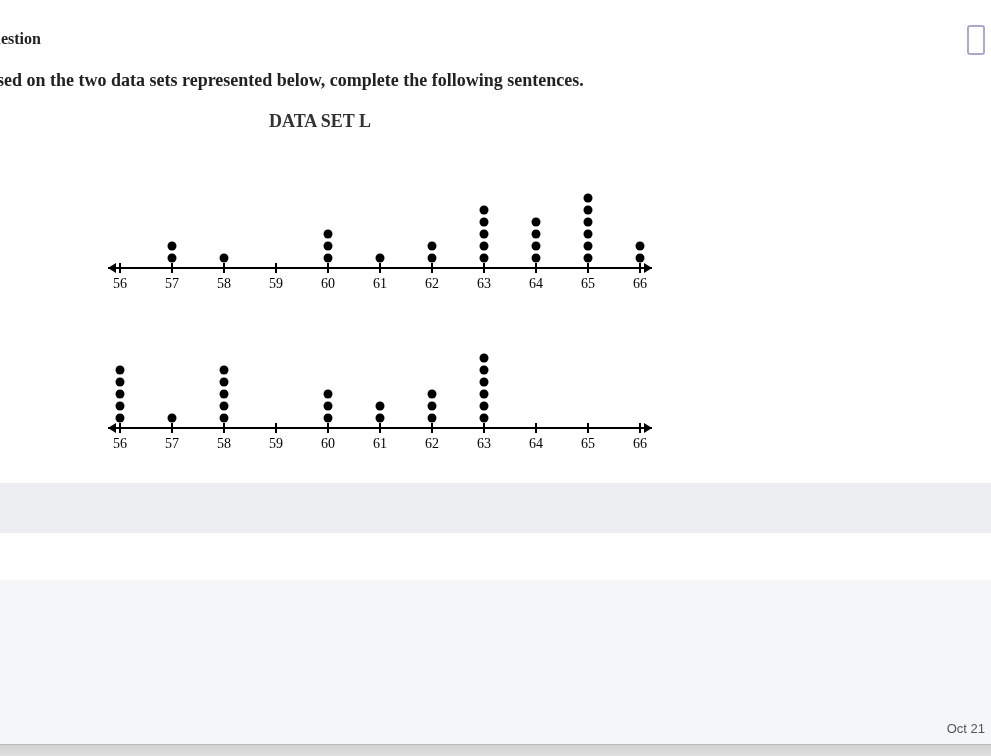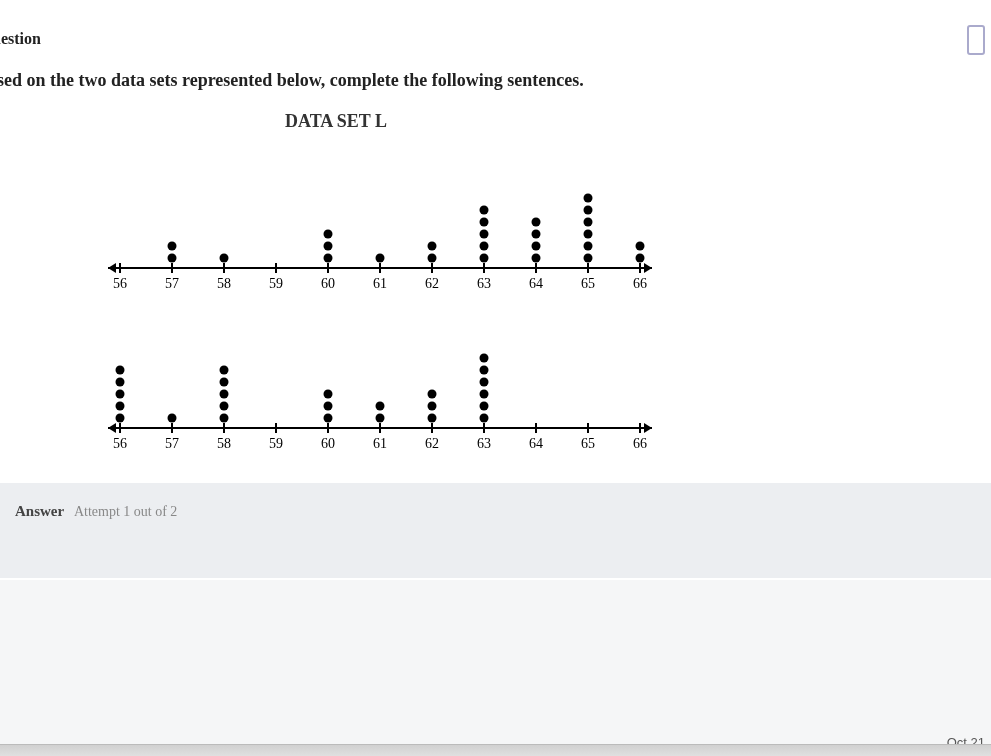--- a/index.html
+++ b/index.html
@@ -27,21 +27,21 @@
     font-weight: bold;
     font-size: 18px;
     margin-bottom: 20px;
     margin-left: -12px;
     color: #222;
   }
   .plot-title {
     text-align: center;
     font-weight: bold;
     font-size: 18px;
-    margin: 18px 0 6px 16px;
+    margin: 18px 0 6px 0;
     width: 640px;
   }
   .dotplot {
     width: 640px;
     margin-left: 100px;
   }
   .answer-section {
     background: #eceef1;
     margin-top: 25px;
     padding: 20px 15px 30px 15px;
@@ -72,21 +72,21 @@
   .dropdown::after {
     content: "⌄";
     position: absolute;
     right: 4px;
     top: 1px;
     color: #888;
     font-size: 12px;
   }
   .footer-date {
     position: fixed;
-    bottom: 6px;
+    bottom: 20px;
     right: 6px;
     font-size: 13px;
     color: #555;
     font-family: Arial, sans-serif;
   }
   .top-icon {
     position: fixed;
     right: 6px;
     top: 25px;
     width: 18px;
@@ -217,21 +217,17 @@
           <line x1="436" y1="125" x2="436" y2="135" stroke="#000" stroke-width="2"></line>
           <text x="436" y="150" text-anchor="middle" font-size="14" font-family="Georgia">64</text>
           <line x1="488" y1="125" x2="488" y2="135" stroke="#000" stroke-width="2"></line>
           <text x="488" y="150" text-anchor="middle" font-size="14" font-family="Georgia">65</text>
           <line x1="540" y1="125" x2="540" y2="135" stroke="#000" stroke-width="2"></line>
           <text x="540" y="150" text-anchor="middle" font-size="14" font-family="Georgia">66</text>
         </svg></div>
     </div>
 
   <div class="answer-section">
-    <div class="answer-header">
-      <span class="answer-label">Answer</span>
-      <span class="attempt-label">Attempt 1 out of 2</span>
-    </div>
   </div>
 </div>
 
 <div class="footer-date">Oct 21</div>
 <div class="taskbar"></div>
 
 </body></html>

